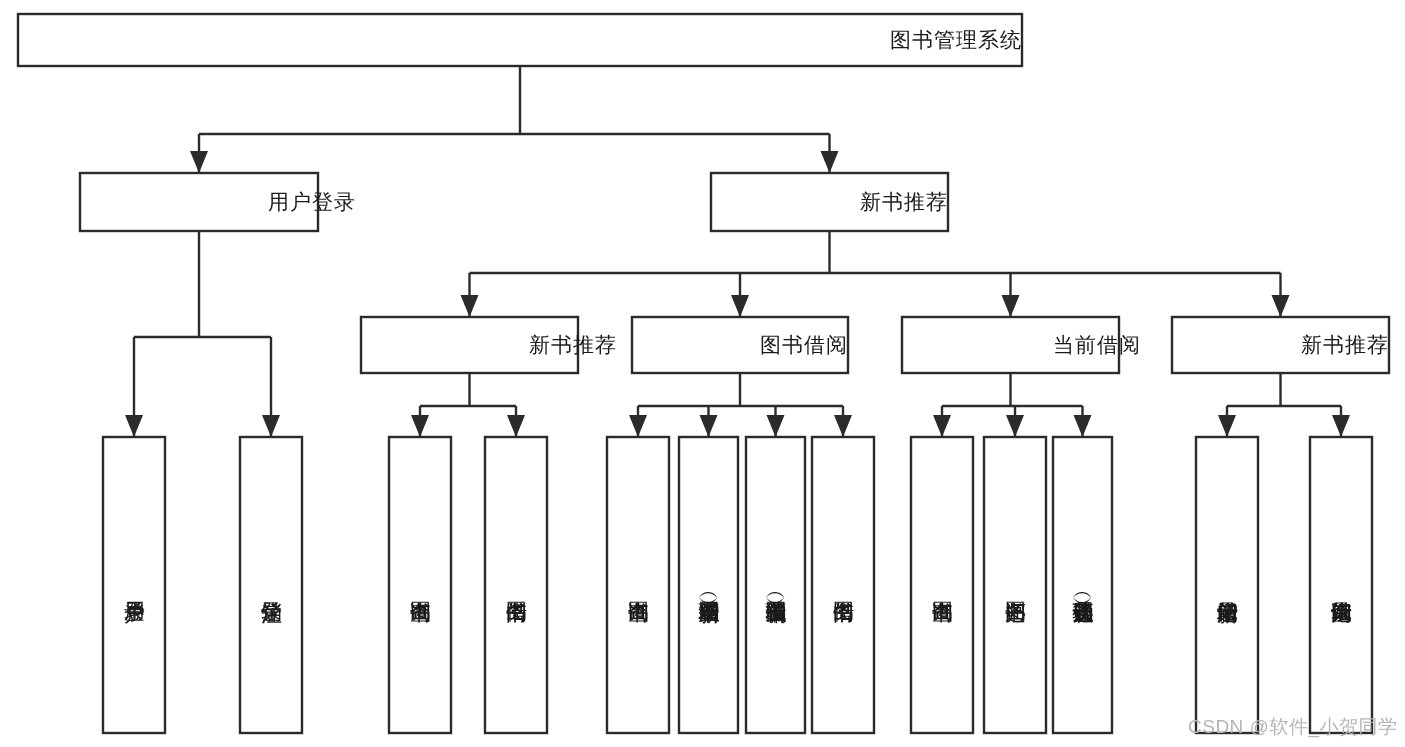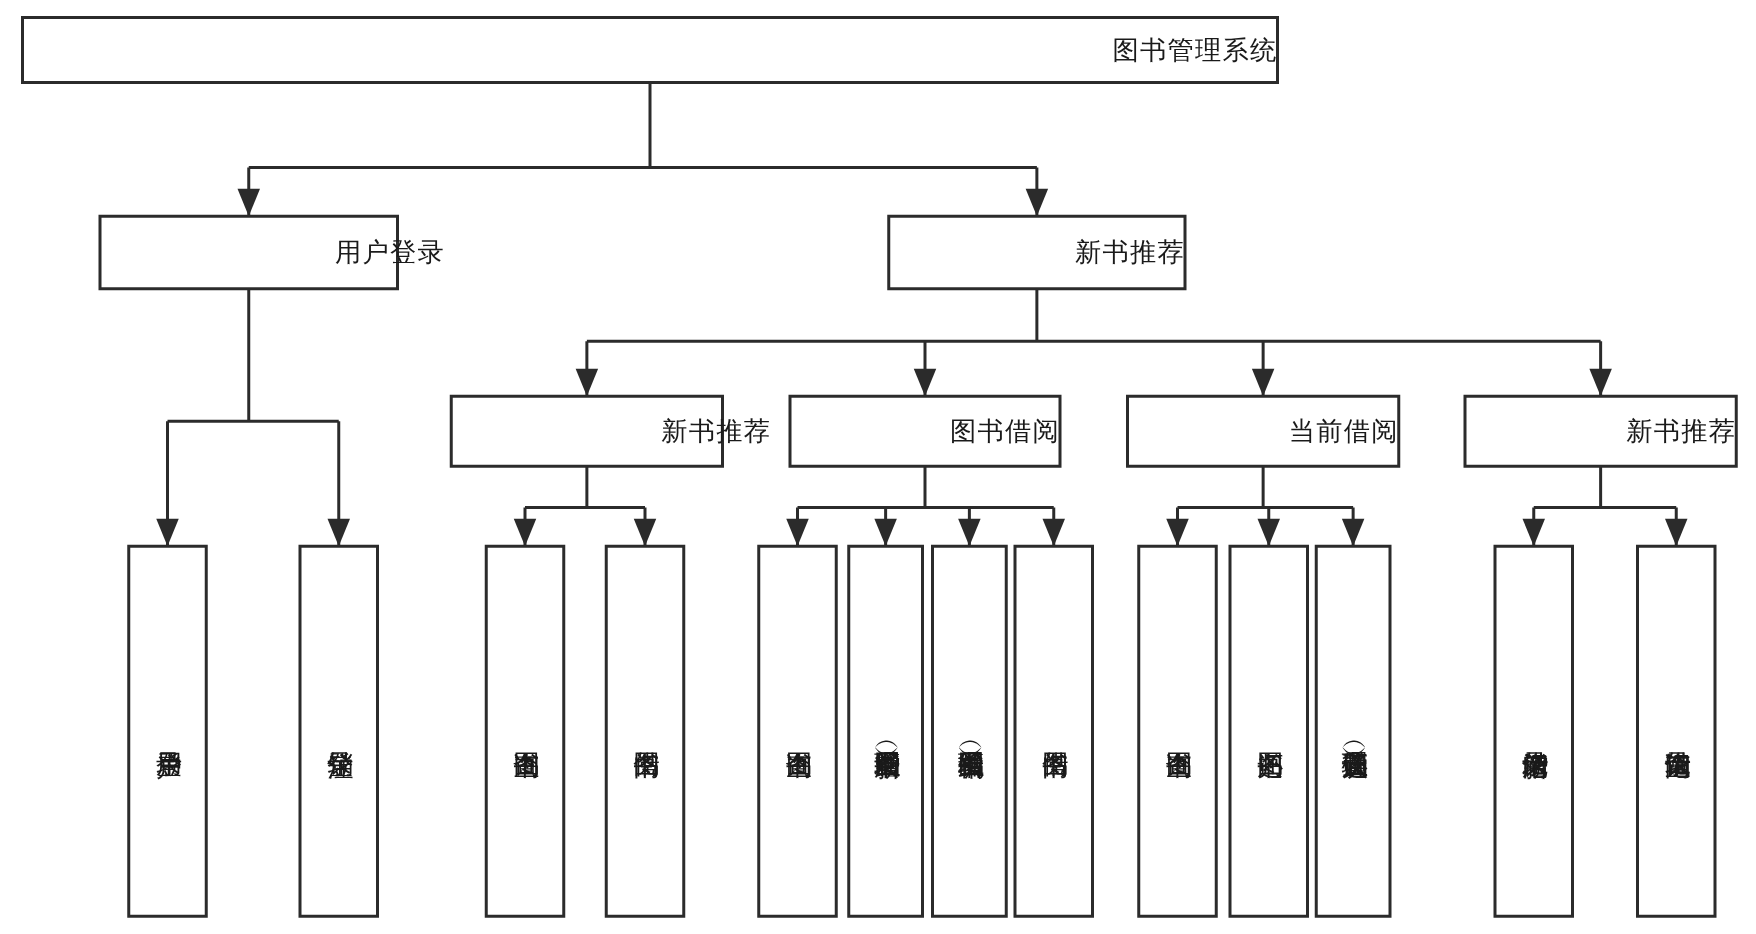--- a/index.html
+++ b/index.html
@@ -170,21 +170,21 @@
       </div>
       <div class="node-label-h" style="left: 711px; top: 173px; width: 237px; height: 58px;">
         <span>新书推荐</span>
       </div>
       <div class="node-label-h" style="left: 361px; top: 317px; width: 217px; height: 56px; padding-left: 39px;">
         <span>新书推荐</span>
       </div>
       <div class="node-label-h" style="left: 632px; top: 317px; width: 216px; height: 56px;">
         <span>图书借阅</span>
       </div>
-      <div class="node-label-h" style="left: 902px; top: 317px; width: 217px; height: 56px;">
+      <div class="node-label-h" style="left: 924px; top: 317px; width: 217px; height: 56px;">
         <span>当前借阅</span>
       </div>
       <div class="node-label-h" style="left: 1172px; top: 317px; width: 217px; height: 56px;">
         <span>新书推荐</span>
       </div>
       <div class="node-label-v" style="left: 103px; top: 437px; width: 62px; height: 296px;">
         <span>用户登录</span>
       </div>
       <div class="node-label-v" style="left: 240px; top: 437px; width: 62px; height: 296px;">
         <span>注销登录</span>
@@ -217,13 +217,14 @@
         <span>确认归还（管理员）</span>
       </div>
       <div class="node-label-v" style="left: 1196px; top: 437px; width: 62px; height: 296px;">
         <span>新增借阅记录</span>
       </div>
       <div class="node-label-v" style="left: 1310px; top: 437px; width: 62px; height: 296px;">
         <span>查询借阅记录</span>
       </div>
     </div>
 
+  <div class="watermark">CSDN @软件_小贺同学</div>
 </div>
 
 </body></html>

